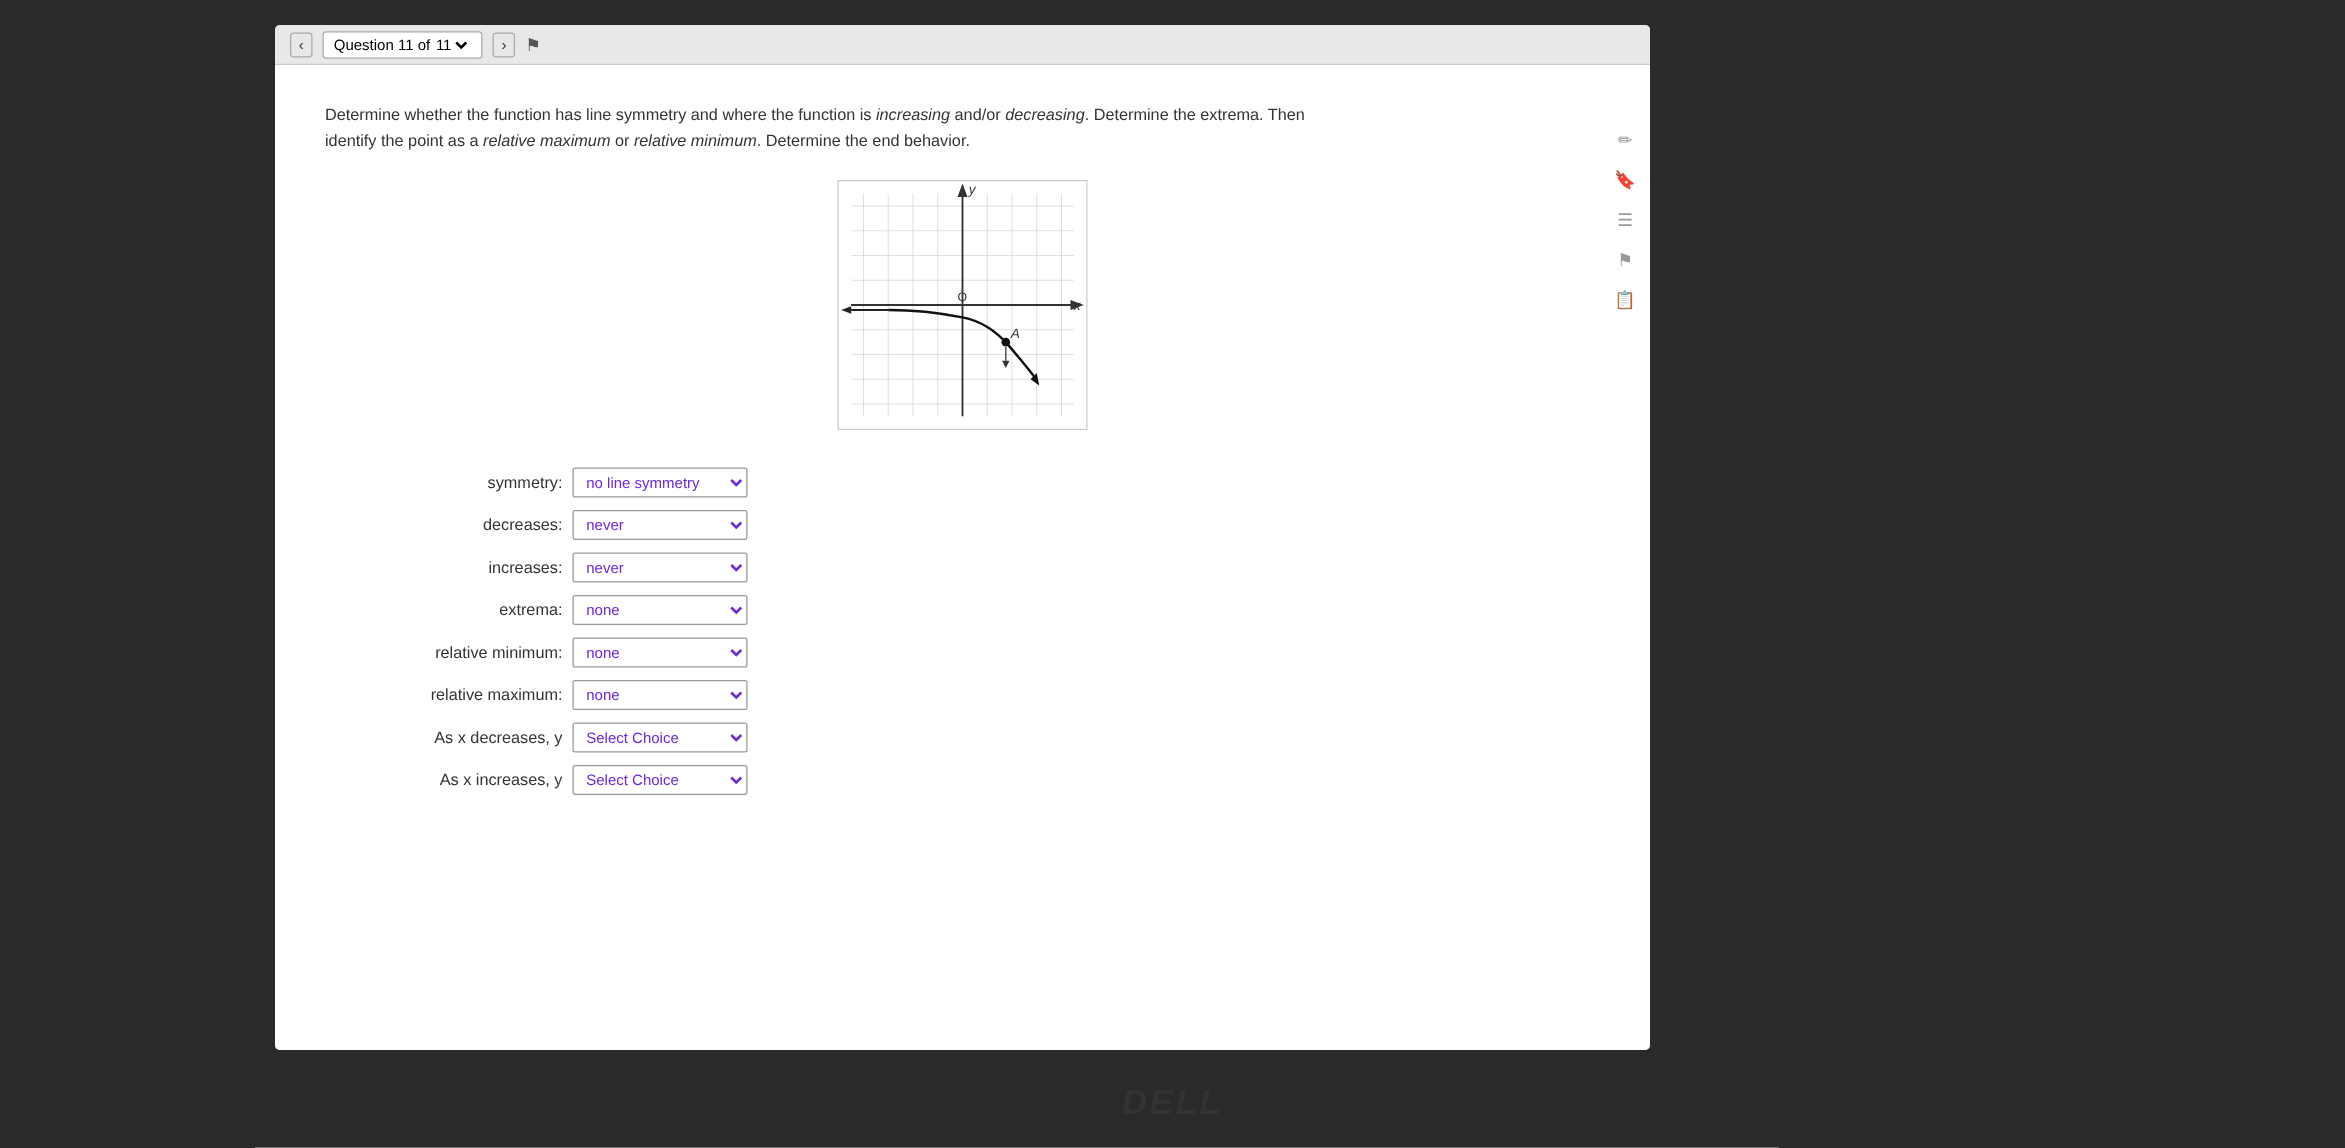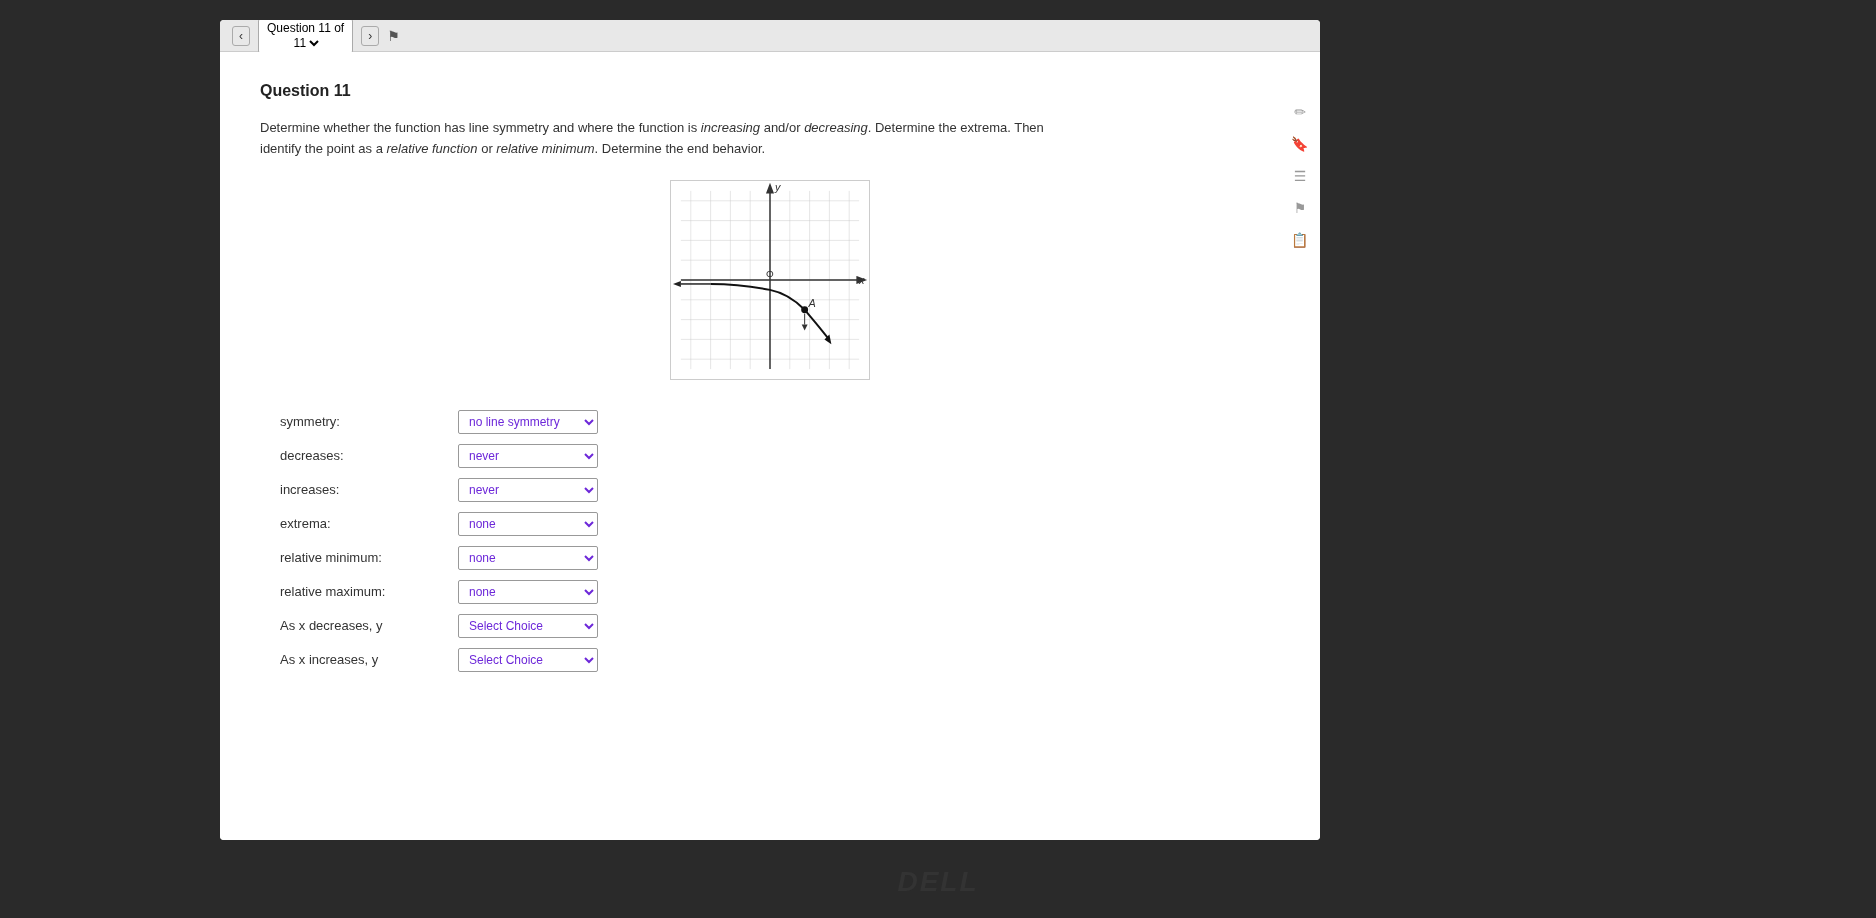--- a/index.html
+++ b/index.html
@@ -58,21 +58,20 @@
 
     .question-nav {
       border: 1px solid #aaa;
       border-radius: 3px;
       padding: 2px 8px;
       font-size: 12px;
       background: white;
       display: flex;
       align-items: center;
       gap: 0;
-      flex-direction: column;
     }
 
     .bookmark-icon {
       font-size: 14px;
       color: #555;
     }
 
     .content-area {
       background: white;
       margin: 0;
@@ -142,21 +141,21 @@
     .form-row {
       display: flex;
       align-items: center;
       gap: 8px;
       font-size: 13px;
       color: #333;
     }
 
     .form-label {
       min-width: 170px;
-      text-align: left;
+      text-align: right;
       color: #333;
       font-size: 13px;
     }
 
     .form-select {
       border: 1px solid #999;
       border-radius: 2px;
       padding: 3px 20px 3px 6px;
       font-size: 12px;
       background: white;
@@ -204,24 +203,23 @@
     <div class="content-area">
 
       <div class="right-sidebar">
         <div class="sidebar-icon">✏</div>
         <div class="sidebar-icon">🔖</div>
         <div class="sidebar-icon">☰</div>
         <div class="sidebar-icon">⚑</div>
         <div class="sidebar-icon">📋</div>
       </div>
 
-      <div class="question-title">Question 11</div>
 
       <div class="question-text">
-        <span>Determine whether the function has line symmetry and where the function is </span><em>increasing</em><span> and/or </span><em>decreasing</em><span>. Determine the extrema. Then identify the point as a </span><em>relative function</em><span> or </span><em>relative minimum</em><span>. Determine the end behavior.</span>
+        <span>Determine whether the function has line symmetry and where the function is </span><em>increasing</em><span> and/or </span><em>decreasing</em><span>. Determine the extrema. Then identify the point as a </span><em>relative maximum</em><span> or </span><em>relative minimum</em><span>. Determine the end behavior.</span>
       </div>
 
       <div class="graph-container">
         <svg class="graph-svg" width="200" height="200" viewBox="0 0 200 200">
 
           <g stroke="#ccc" stroke-width="0.5">
 
             <line x1="20" y1="10" x2="20" y2="190"></line>
             <line x1="40" y1="10" x2="40" y2="190"></line>
             <line x1="60" y1="10" x2="60" y2="190"></line>

